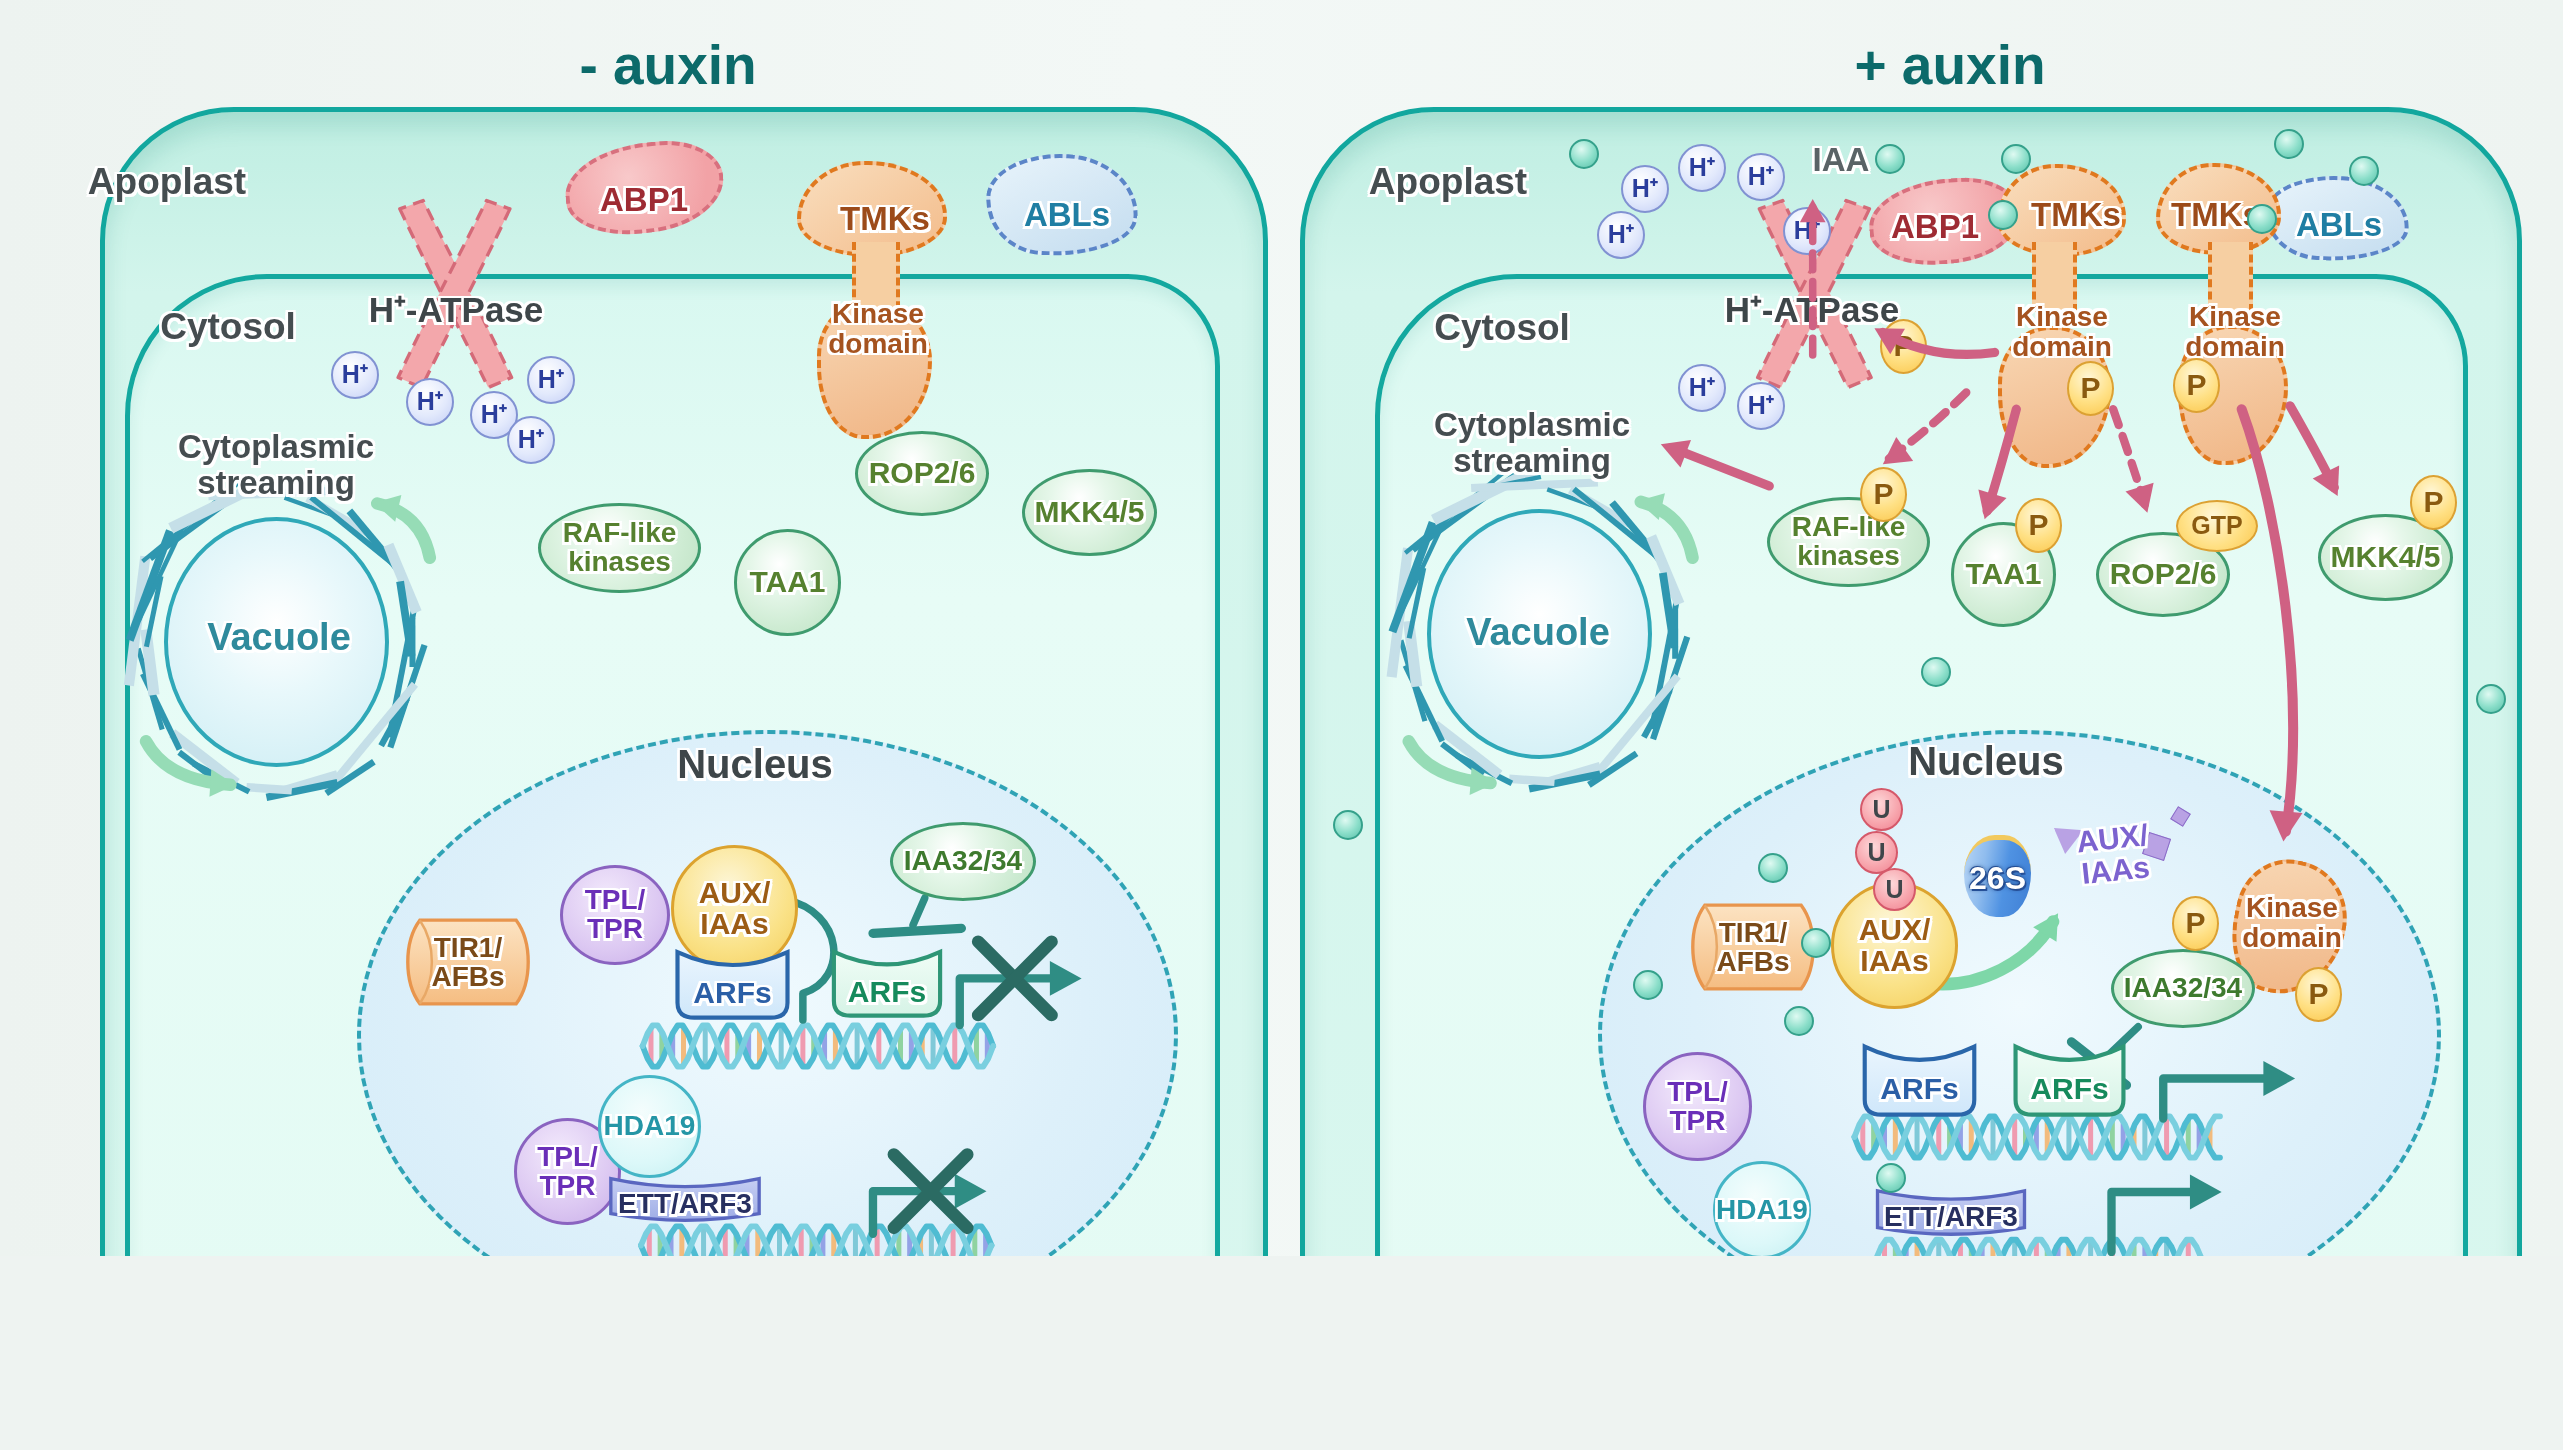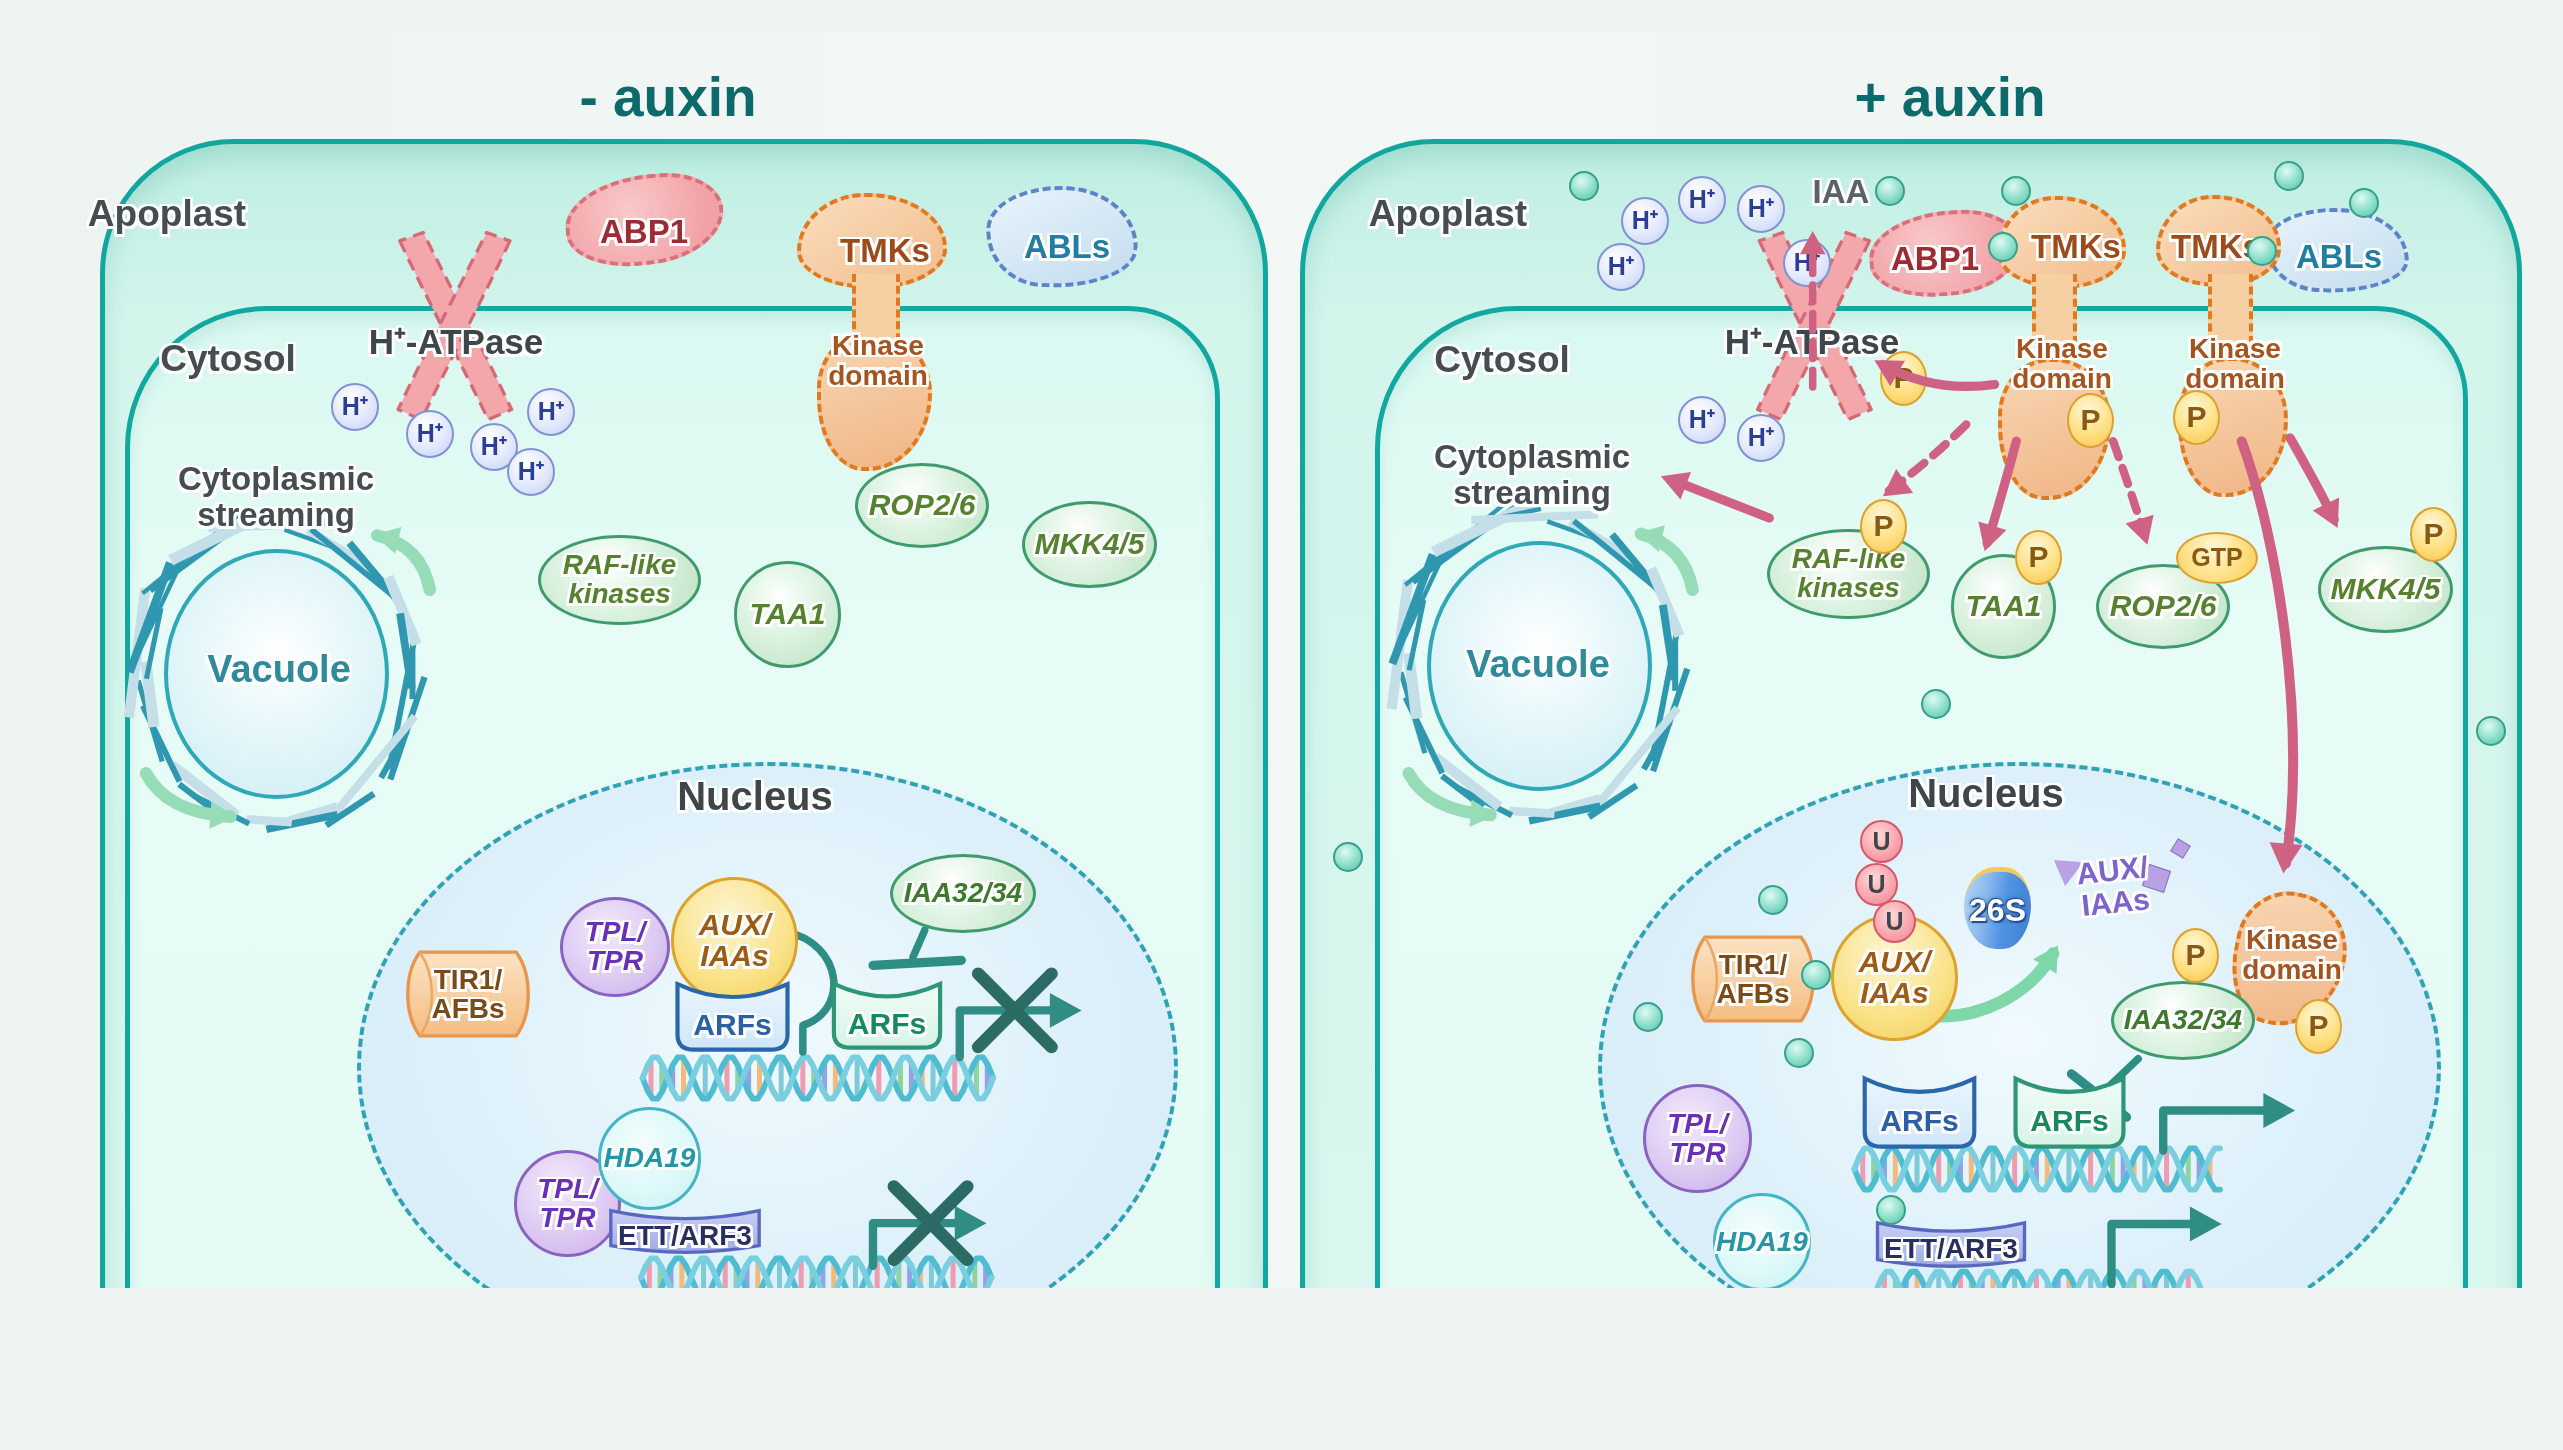--- a/index.html
+++ b/index.html
@@ -1,35 +1,35 @@
 <!DOCTYPE html>
 <html style="font-size:13.4px"><head>
 <meta charset="utf-8">
 <style>
   html,body{margin:0;padding:0;background:#eef3f1;font-family:"Liberation Sans",sans-serif;}
   #scene{position:relative;width:2563px;height:1256px;overflow:hidden;
-         background:linear-gradient(90deg,#edf3f0 0%,#f3f8f6 45%,#eef4f1 100%);margin-top:32px;}
+         background:linear-gradient(90deg,#edf3f0 0%,#f3f8f6 45%,#eef4f1 100%);}
   #scene *{box-sizing:border-box;}
   .title{position:absolute;transform:translateX(-50%);font-size:55px;font-weight:bold;color:#0c6a6a;z-index:6;white-space:nowrap;}
   .cellouter{position:absolute;background:linear-gradient(180deg,#bfeee2 0%,#d3f5ec 14%,#d9f7ef 100%);
              border:5.8px solid #12a79e;border-radius:134px;box-shadow:inset 0 13.4px 22px rgba(10,130,115,.16);z-index:1;}
   .cyto{position:absolute;background:linear-gradient(180deg,#d8f8f0 0%,#e7fcf6 30%,#e4fbf4 100%);
         border:5px solid #13a89f;border-radius:142px 92px 92px 92px;box-shadow:inset 0 8.3px 15px rgba(10,130,115,.10);z-index:2;}
   .nucleus{position:absolute;border:4.2px dashed #2fa3b5;border-radius:50%;
            background:radial-gradient(ellipse at 50% 45%,#f0fafe 0%,#ddf0fa 55%,#d3ebf8 100%);z-index:2;}
   .vacuole{position:absolute;border:4.2px solid #2fa8b8;border-radius:50%;
            background:radial-gradient(circle at 50% 42%,#ffffff 0%,#e8f8fb 40%,#cdedf4 100%);z-index:2;}
   svg.layer{position:absolute;left:0;top:0;z-index:3;pointer-events:none;}
   svg#art-over{z-index:8;}
   .lbl{position:absolute;transform:translate(-50%,-50%);font-weight:bold;text-align:center;line-height:1.08;white-space:nowrap;z-index:6;}
   .lbl span{display:block;}
   .outl{text-shadow:-2.5px -2.5px 0 #fff,2.5px -2.5px 0 #fff,-2.5px 2.5px 0 #fff,2.5px 2.5px 0 #fff,-2.5px 0 0 #fff,2.5px 0 0 #fff,0 -2.5px 0 #fff,0 2.5px 0 #fff;}
   .deg{transform:translate(-50%,-50%) rotate(-6deg);}
   .oval,.hion,.dot,.badge,.ubiq,.s26,.blob,.frag{position:absolute;display:flex;flex-direction:column;align-items:center;justify-content:center;font-weight:bold;text-align:center;line-height:1.02;}
-  .oval{border-radius:50%;z-index:5;font-style:italic;}
+  .oval{border-radius:50%;z-index:5;}
   .green-oval{background:radial-gradient(circle at 42% 32%,#ffffff 0%,#e6f7ea 30%,#cdebd2 72%,#c0e2c6 100%);border:3.3px solid #3f9b6e;color:#56812f;}
   .purple-oval{background:radial-gradient(circle at 42% 32%,#f3eafc 0%,#dcc8f2 60%,#c9aee9 100%);border:3.3px solid #8a63c0;color:#6a2fb8;}
   .yellow-oval{background:radial-gradient(circle at 45% 32%,#fdf6d8 0%,#fae288 58%,#f4cd58 100%);border:3.3px solid #dca32f;color:#9c5c14;}
   .cyan-oval{background:radial-gradient(circle at 42% 35%,#f4fdfd 0%,#dcf8f9 60%,#c4eff1 100%);border:3.3px solid #44b5c6;color:#2596a6;}
   .hion{border-radius:50%;background:radial-gradient(circle at 40% 32%,#ffffff 0%,#e2e9fc 55%,#c3cef5 100%);border:2.5px solid #8192d2;color:#2b3e9c;z-index:5;}
   .dot{border-radius:50%;background:radial-gradient(circle at 40% 32%,#dffaf2 0%,#8adec9 55%,#59bfa9 100%);border:2.5px solid #35a18b;z-index:6;}
   .badge{border-radius:50%;background:radial-gradient(circle at 45% 30%,#fff7d8 0%,#ffe084 55%,#fbc84f 100%);border:2.5px solid #dca133;color:#8a5a10;z-index:7;}
   .ubiq{border-radius:50%;background:radial-gradient(circle at 42% 35%,#fdd9da 0%,#f7a3ab 60%,#ef8190 100%);border:2.5px solid #d5596a;color:#3f464a;z-index:6;}
   .s26{border-radius:46% 40% 42% 48%/48% 46% 54% 52%;background:linear-gradient(100deg,#b8d6f5 0%,#8fbcee 30%,#4f92e2 60%,#3f7fd4 100%);
        border-top:5px solid #f2c95e;color:#fff;z-index:6;}

